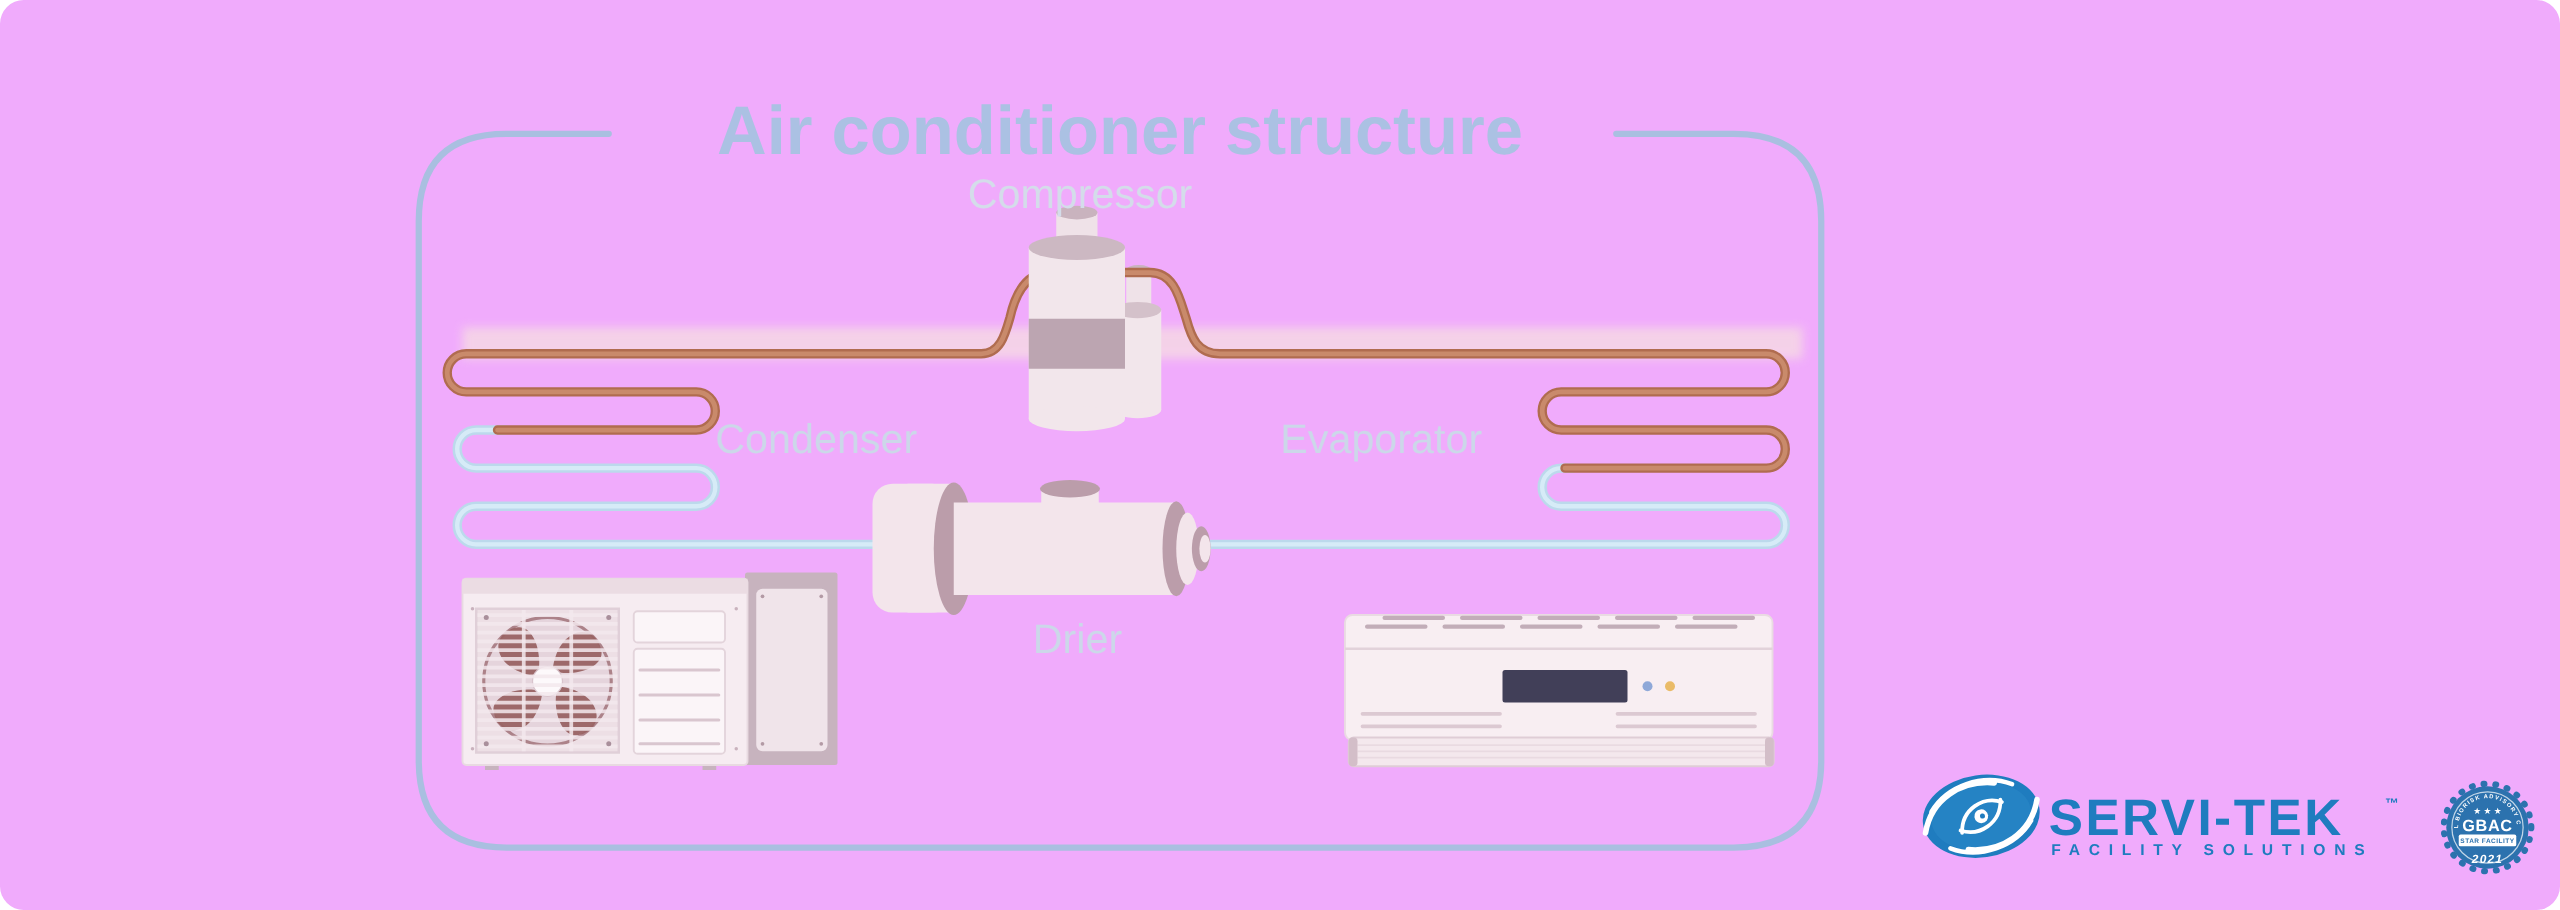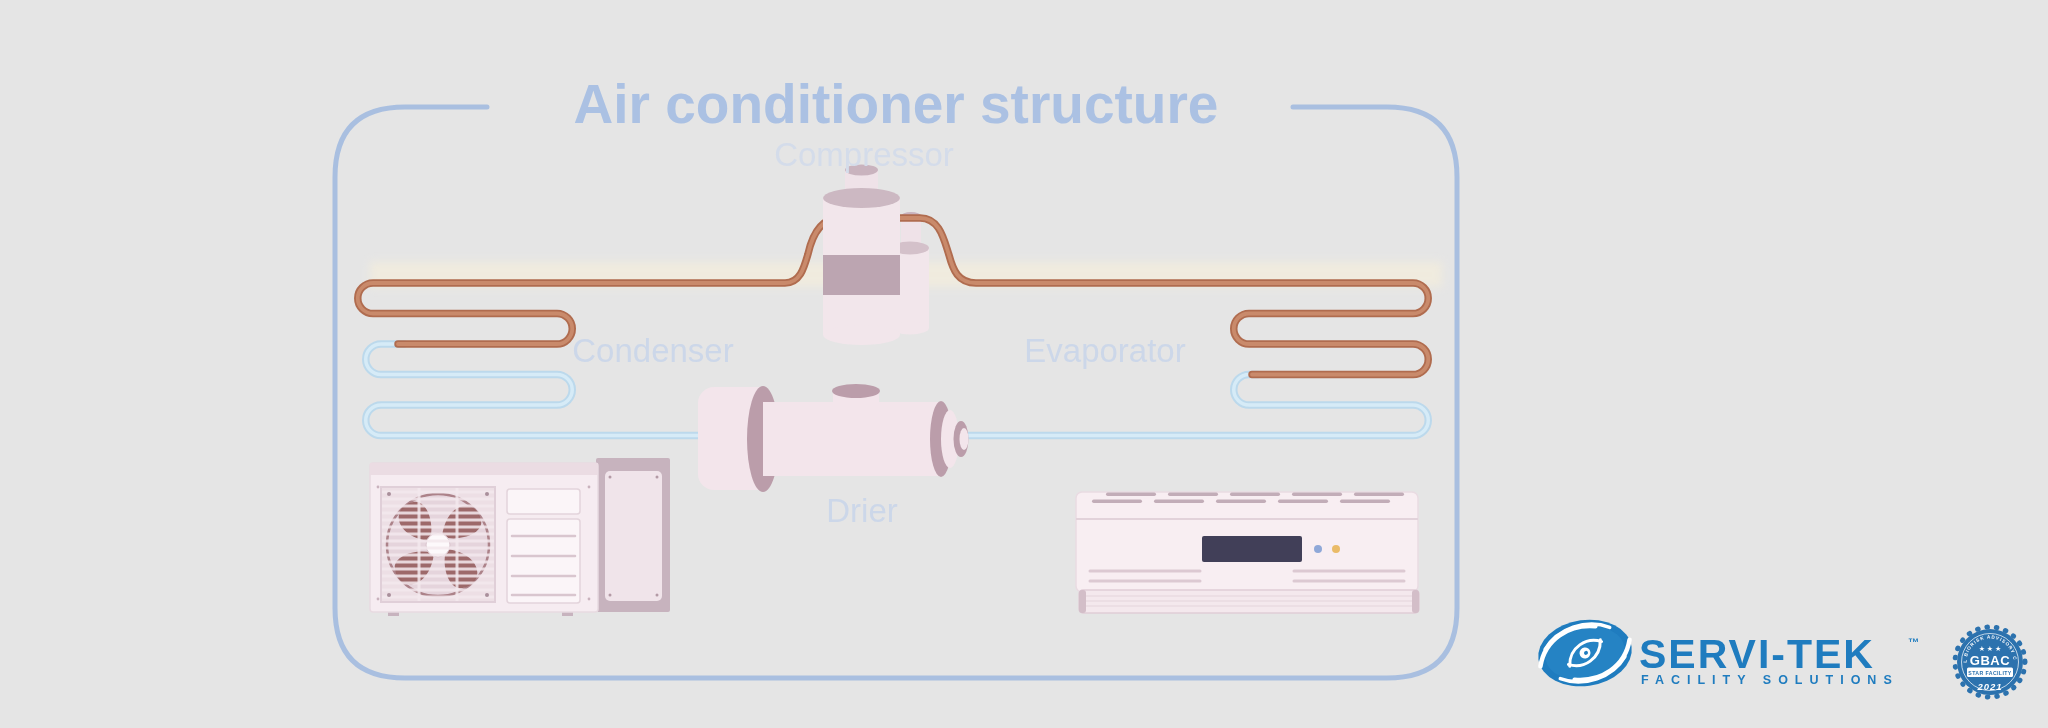--- a/index.html
+++ b/index.html
@@ -1,17 +1,17 @@
 <!DOCTYPE html>
 <html><head>
 <meta charset="utf-8">
 <style>
   html,body{margin:0;padding:0;background:#ffffff;}
-  .stage{position:relative;width:2048px;height:728px;background:#e5e5e5;overflow:hidden;
-         font-family:"Liberation Sans",sans-serif;}
+  .stage{position:relative;width:2048px;height:728px;background:#f0abfc;overflow:hidden;
+         font-family:"Liberation Sans",sans-serif;border-radius:19px;}
   svg{display:block;}
   text{font-family:"Liberation Sans",sans-serif;}
   .title-text{font-size:55px;font-weight:700;fill:#abc1e3;letter-spacing:0px;}
   .label-text{font-size:33px;fill:#ccd7e9;}
   .label-text-light{font-size:33px;fill:#d4dcea;}
   .logo-name{font-size:41px;font-weight:700;fill:#1f7cbf;letter-spacing:2px;}
   .logo-tm{font-size:11px;font-weight:700;fill:#1f7cbf;}
   .logo-tagline{font-size:12.5px;font-weight:700;fill:#1f7cbf;letter-spacing:7px;}
   .badge-arc{font-size:4.6px;font-weight:700;fill:#ffffff;letter-spacing:1px;}
   .badge-stars{font-size:7px;fill:#ffffff;}

